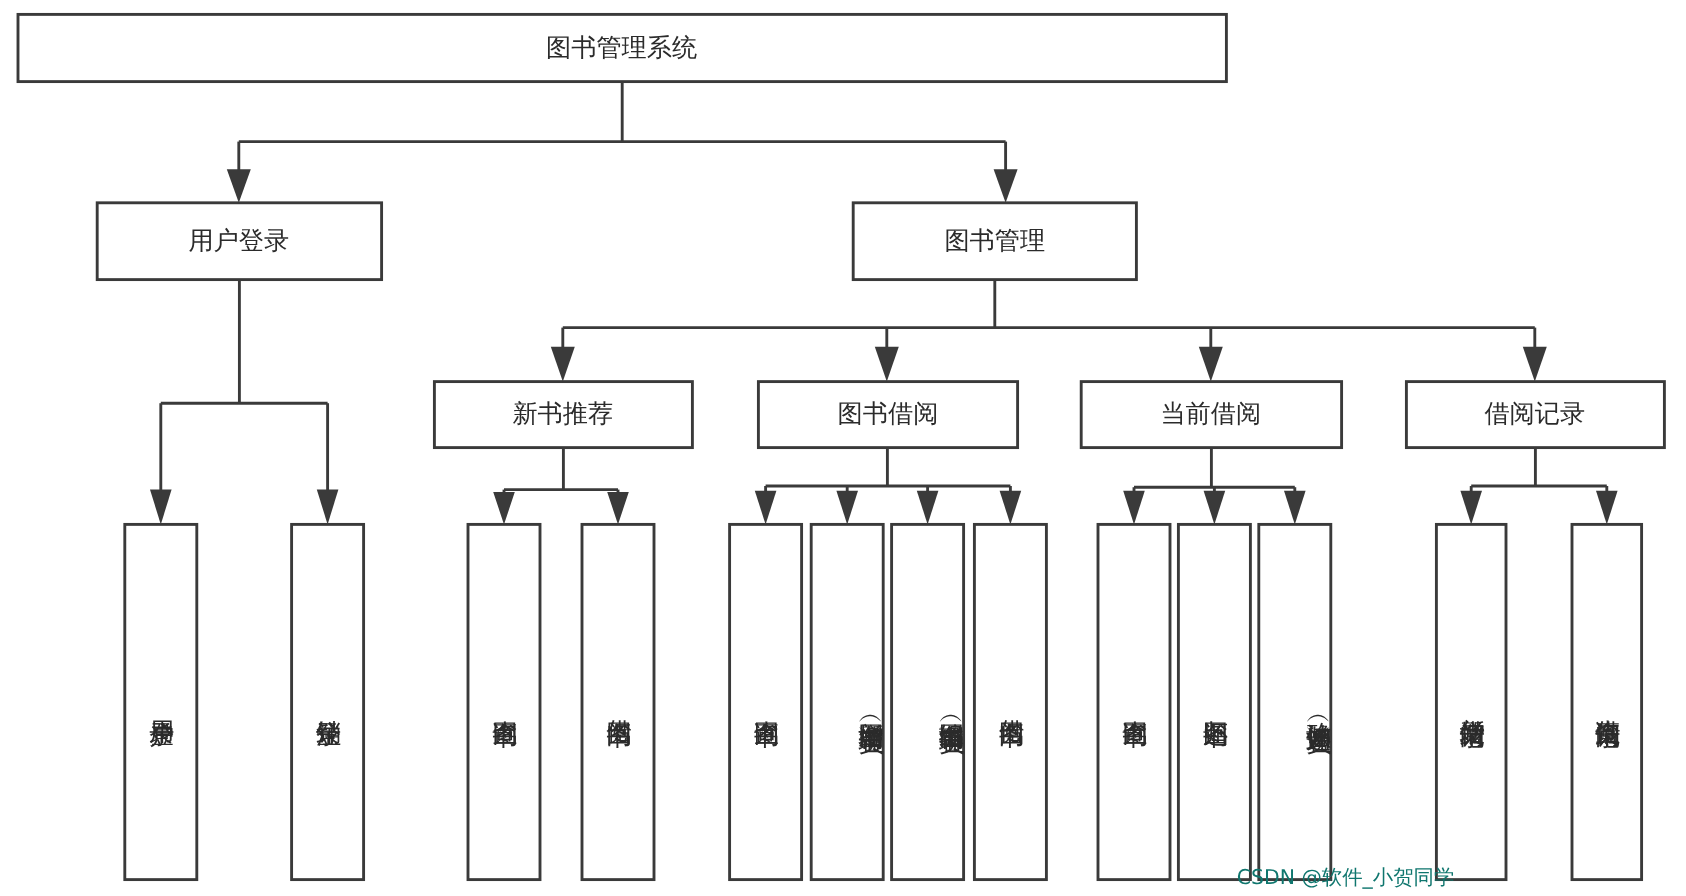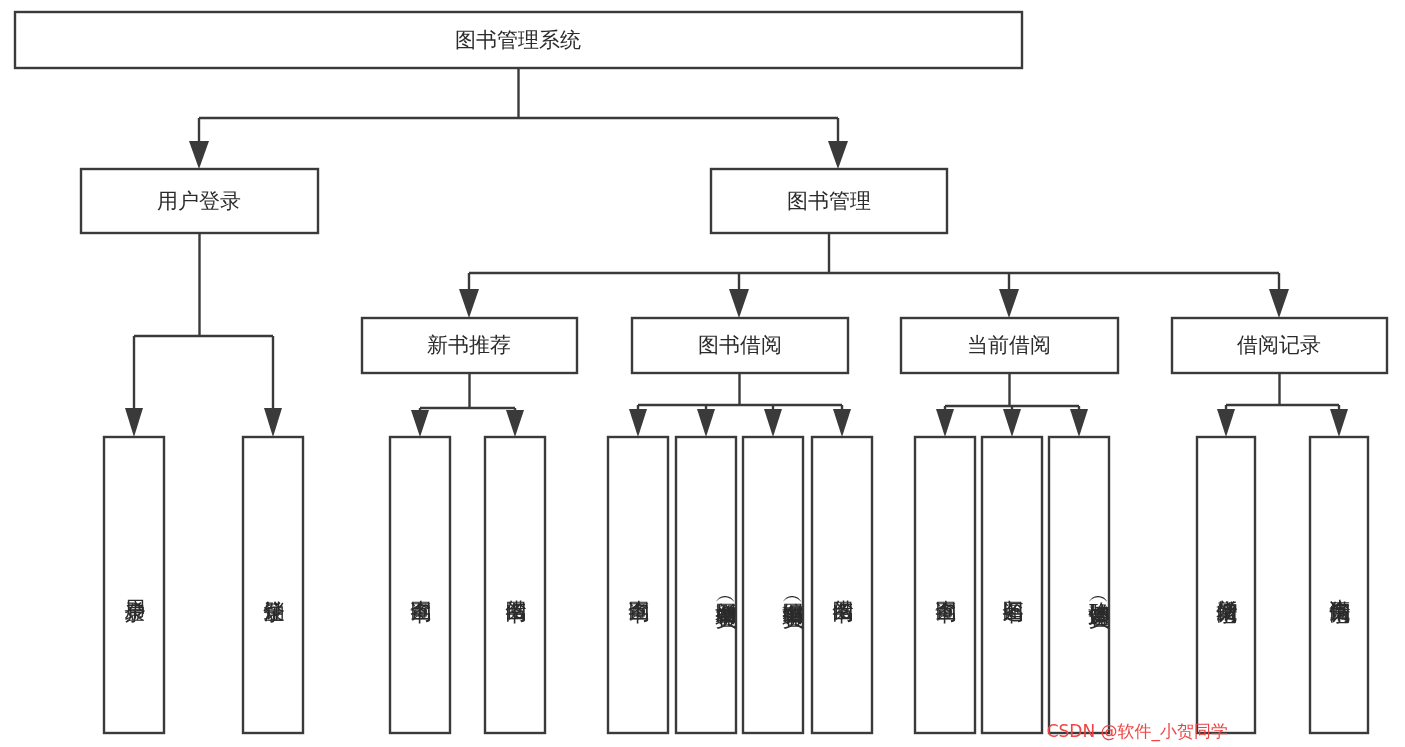--- a/index.html
+++ b/index.html
@@ -60,25 +60,25 @@
     letter-spacing: 1px;
     display: flex;
     align-items: center;
     justify-content: center;
     white-space: nowrap;
     pointer-events: none;
     user-select: none;
   }
   .watermark {
     position: absolute;
-    right: 8px;
+    right: 24px;
     bottom: 4px;
     font-family: "DejaVu Sans", "Liberation Sans", sans-serif;
     font-size: 17px;
-    color: #ef4444;
+    color: #0f766e;
     white-space: nowrap;
     user-select: none;
   }
 </style>
 </head>
 <body>
 
 <div id="diagram-root">
 
   <svg id="tree-svg" viewBox="0 0 1405 747">

